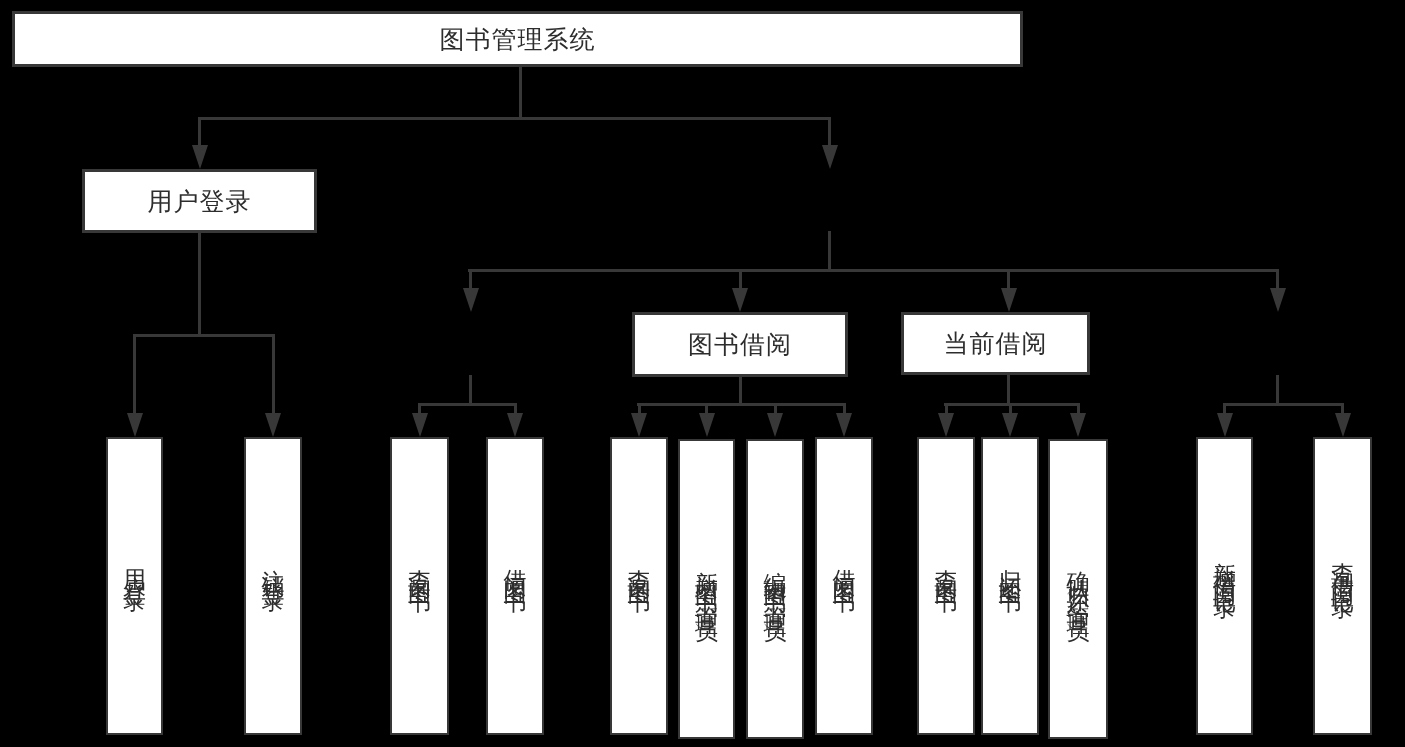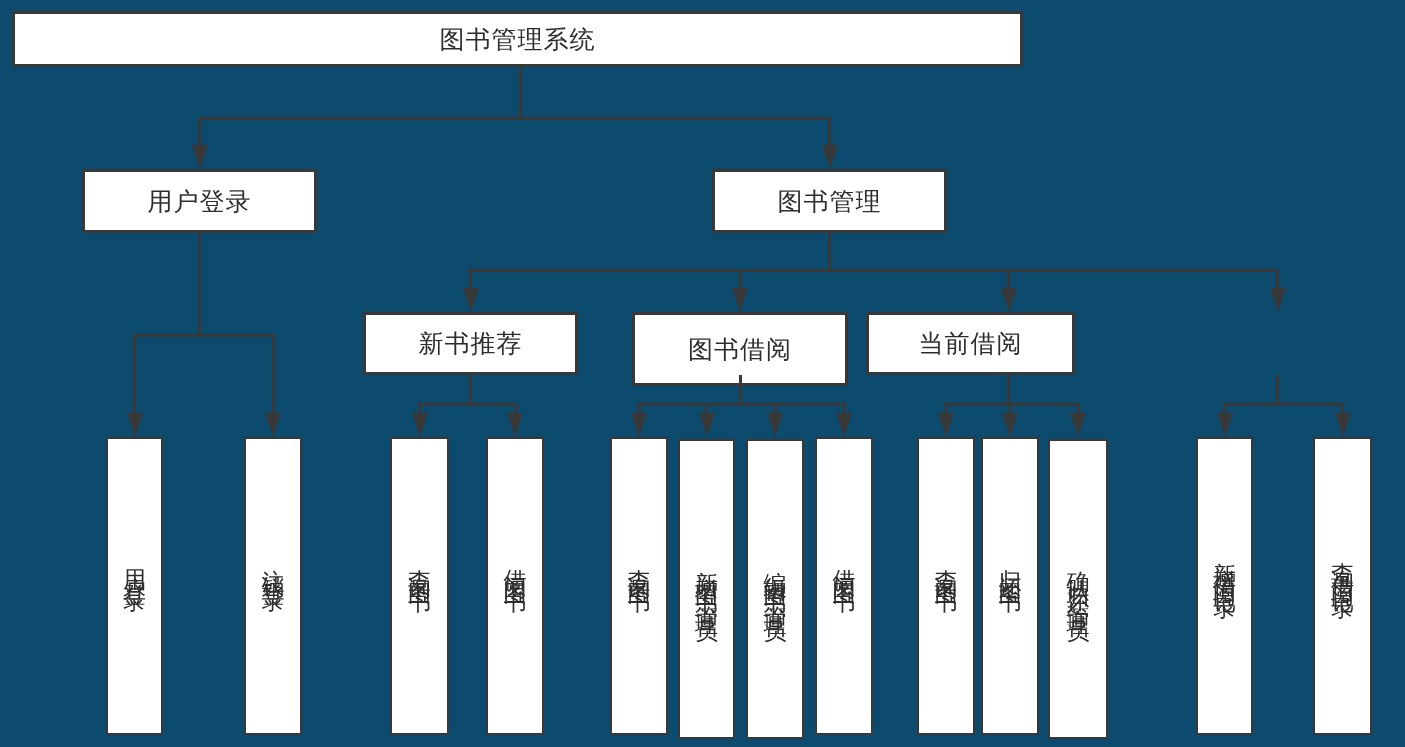--- a/index.html
+++ b/index.html
@@ -1,17 +1,17 @@
 <!DOCTYPE html>
 <html><head>
 <meta charset="utf-8">
 <style>
   html,body{margin:0;padding:0;background:#ffffff;}
   .canvas{
-    position:relative;width:1405px;height:747px;background:#0c4a6e;overflow:hidden;
+    position:relative;width:1405px;height:747px;background:#000000;overflow:hidden;
     font-family:"Liberation Sans",sans-serif;color:#2d2d2d;
   }
   .box{
     position:absolute;box-sizing:border-box;background:#ffffff;border:3px solid #383838;
     display:flex;align-items:center;justify-content:center;
   }
   .box .lbl{font-size:25px;letter-spacing:1px;color:#2d2d2d;white-space:nowrap;}
   .leaf{
     position:absolute;box-sizing:border-box;background:#ffffff;border:2.5px solid #383838;
     top:437px;height:298px;display:flex;align-items:center;justify-content:center;
@@ -47,49 +47,43 @@
 
   <div class="hline" style="left:198px;top:117px;width:633px"></div>
   <div class="vline" style="left:198px;top:117px;height:30px"></div>
   <div class="arr" style="left:192px;top:145px"></div>
   <div class="vline" style="left:828px;top:117px;height:30px"></div>
   <div class="arr" style="left:822px;top:145px"></div>
 
   <div class="box" style="left:82px;top:169px;width:235px;height:64px">
     <span class="lbl">用户登录</span>
   </div>
-  <div class="box" style="left:712px;top:169px;width:235px;height:64px">
-    <span class="lbl">图书管理</span>
-  </div>
 
   <div class="vline" style="left:198px;top:233px;height:103px"></div>
   <div class="hline" style="left:133px;top:334px;width:142px"></div>
   <div class="vline" style="left:133px;top:334px;height:82px"></div>
   <div class="arr" style="left:127px;top:413px"></div>
   <div class="vline" style="left:272px;top:334px;height:82px"></div>
   <div class="arr" style="left:265px;top:413px"></div>
 
   <div class="vline" style="left:828px;top:231px;height:41px"></div>
   <div class="hline" style="left:468px;top:269px;width:811px"></div>
   <div class="vline" style="left:469px;top:269px;height:22px"></div>
   <div class="arr" style="left:463px;top:288px"></div>
   <div class="vline" style="left:739px;top:269px;height:22px"></div>
   <div class="arr" style="left:732px;top:288px"></div>
   <div class="vline" style="left:1007px;top:269px;height:22px"></div>
   <div class="arr" style="left:1001px;top:288px"></div>
   <div class="vline" style="left:1276px;top:269px;height:22px"></div>
   <div class="arr" style="left:1270px;top:288px"></div>
 
-  <div class="box" style="left:363px;top:312px;width:215px;height:63px">
-    <span class="lbl">新书推荐</span>
-  </div>
-  <div class="box" style="left:632px;top:312px;width:216px;height:74px">
+  <div class="box" style="left:632px;top:312px;width:216px;height:65px">
     <span class="lbl">图书借阅</span>
   </div>
-  <div class="box" style="left:866px;top:312px;width:209px;height:63px">
+  <div class="box" style="left:901px;top:312px;width:189px;height:63px">
     <span class="lbl">当前借阅</span>
   </div>
 
   <div class="vline" style="left:469px;top:375px;height:30px"></div>
   <div class="vline" style="left:739px;top:375px;height:30px"></div>
   <div class="vline" style="left:1007px;top:375px;height:30px"></div>
   <div class="vline" style="left:1276px;top:375px;height:30px"></div>
 
   <div class="hline" style="left:418px;top:403px;width:99px"></div>
   <div class="hline" style="left:637px;top:403px;width:208px"></div>

